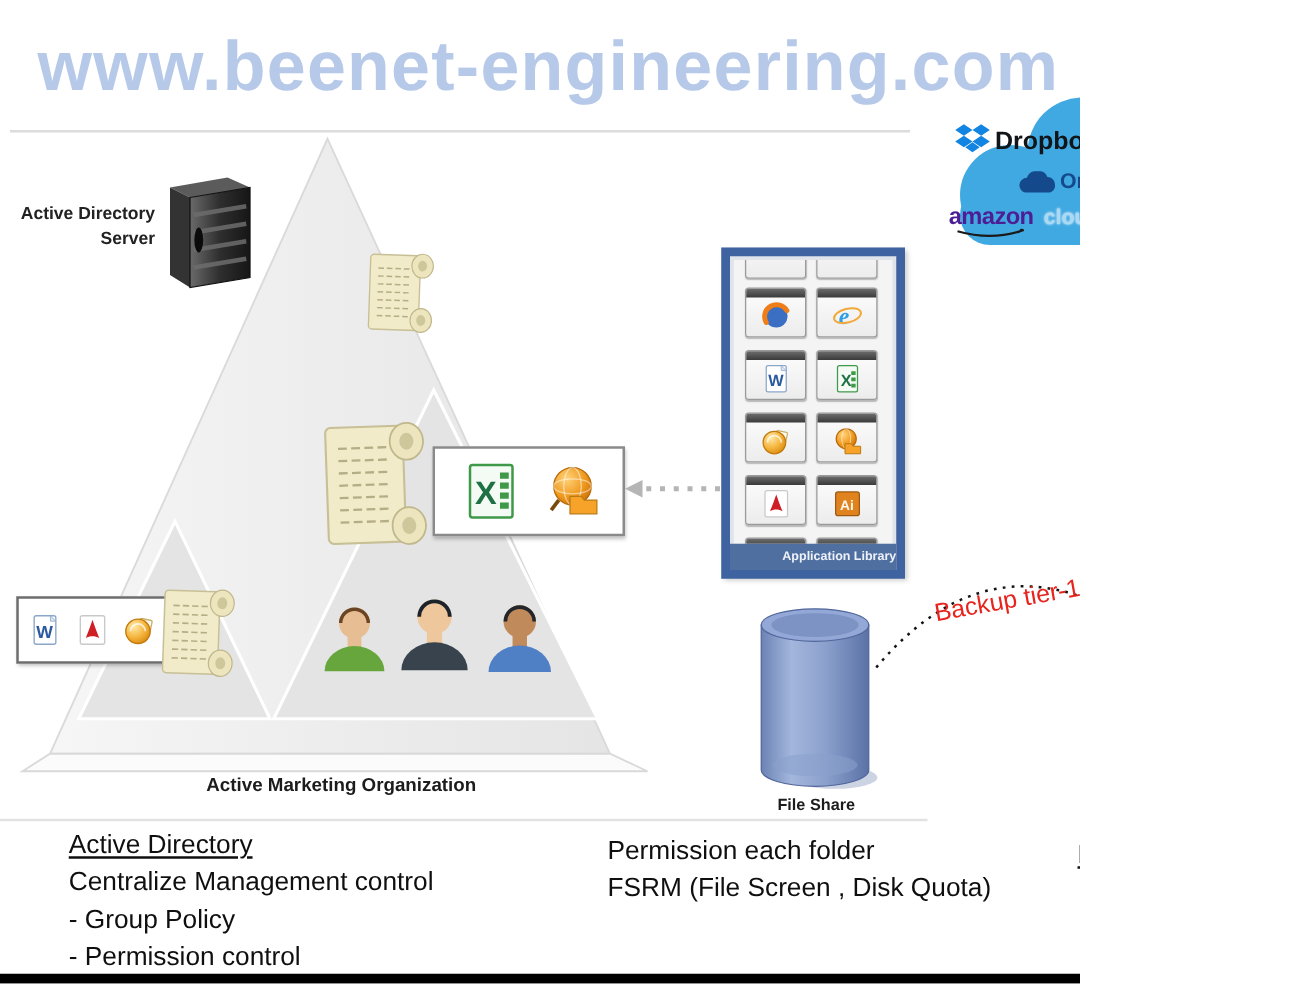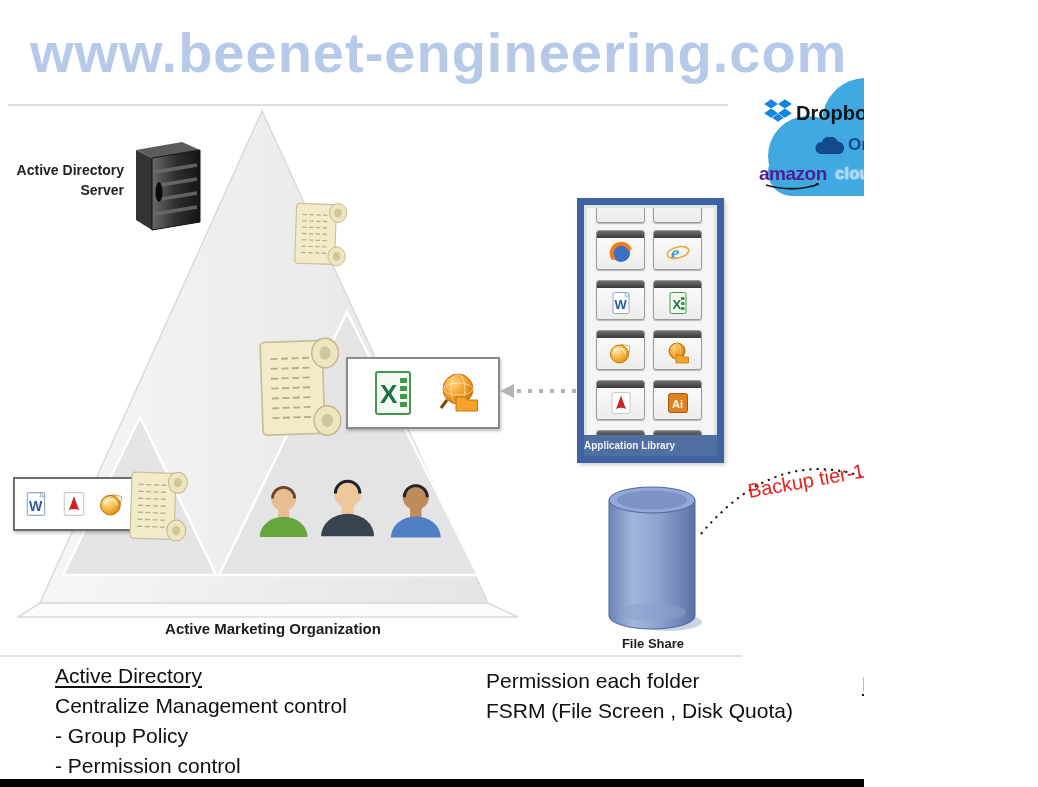--- a/index.html
+++ b/index.html
@@ -15,21 +15,21 @@
   .gpo-title{left:146px;top:344px;width:112px;text-align:right;font-size:15px;font-weight:700;line-height:20px;color:#222;}
   .gpo-sub{left:130px;top:387px;width:128px;text-align:right;font-size:11.5px;color:#a3a3a3;line-height:15px;}
   .ou-name{font-size:13.5px;color:#b3b3b3;}
   .ou-lbl{left:288px;top:582px;font-size:13px;font-weight:700;color:#333;}
   .pyr-caption{left:158px;top:620px;width:230px;text-align:center;font-size:15px;font-weight:700;color:#1c1c1c;}
   
   .whitebox{background:#fff;border:2px solid #8a8a8a;box-shadow:1px 2px 3px rgba(0,0,0,.25);z-index:4;display:flex;align-items:center;}
   
   .applib{left:577px;top:198px;width:147px;height:265px;border:7px solid #3e63a0;background:#dfe3ea;box-sizing:border-box;z-index:2;box-shadow:2px 2px 4px rgba(0,0,0,.2);}
   .applib-body{position:absolute;left:3px;right:3px;top:3px;bottom:21px;background:#f4f4f4;overflow:hidden;}
-  .applib-bar{position:absolute;left:0;right:0;bottom:0;height:21px;background:#4f6fa0;display:flex;align-items:center;justify-content:flex-start;
+  .applib-bar{position:absolute;left:0;right:0;bottom:0;height:21px;background:#4f6fa0;display:flex;align-items:center;justify-content:flex-end;
               color:#eef2f8;font-size:10px;font-weight:700;}
   .cell{position:absolute;width:47px;height:38px;border:1px solid #9a9a9a;border-radius:3px;background:linear-gradient(#fdfdfd,#ececec);box-shadow:0 1px 1px rgba(0,0,0,.25);}
   .cell::before{content:"";position:absolute;left:0;right:0;top:0;height:7px;background:linear-gradient(#6c6c6c,#3a3a3a);border-radius:2px 2px 0 0;}
   .cell .logo{position:absolute;left:50%;top:22px;transform:translate(-50%,-50%);line-height:0;}
   
   .fs-lbl{left:605px;top:636px;width:96px;text-align:center;font-size:13px;font-weight:700;color:#1c1c1c;}
   .red-lbl{color:#e8241e;font-size:20px;white-space:nowrap;z-index:8;}
   .note{font-size:21px;line-height:30px;color:#0f0f0f;z-index:6;}
   .note .hd{text-decoration:underline;text-underline-offset:3px;}
   .cloud-txt{z-index:3;white-space:nowrap;line-height:1;}

